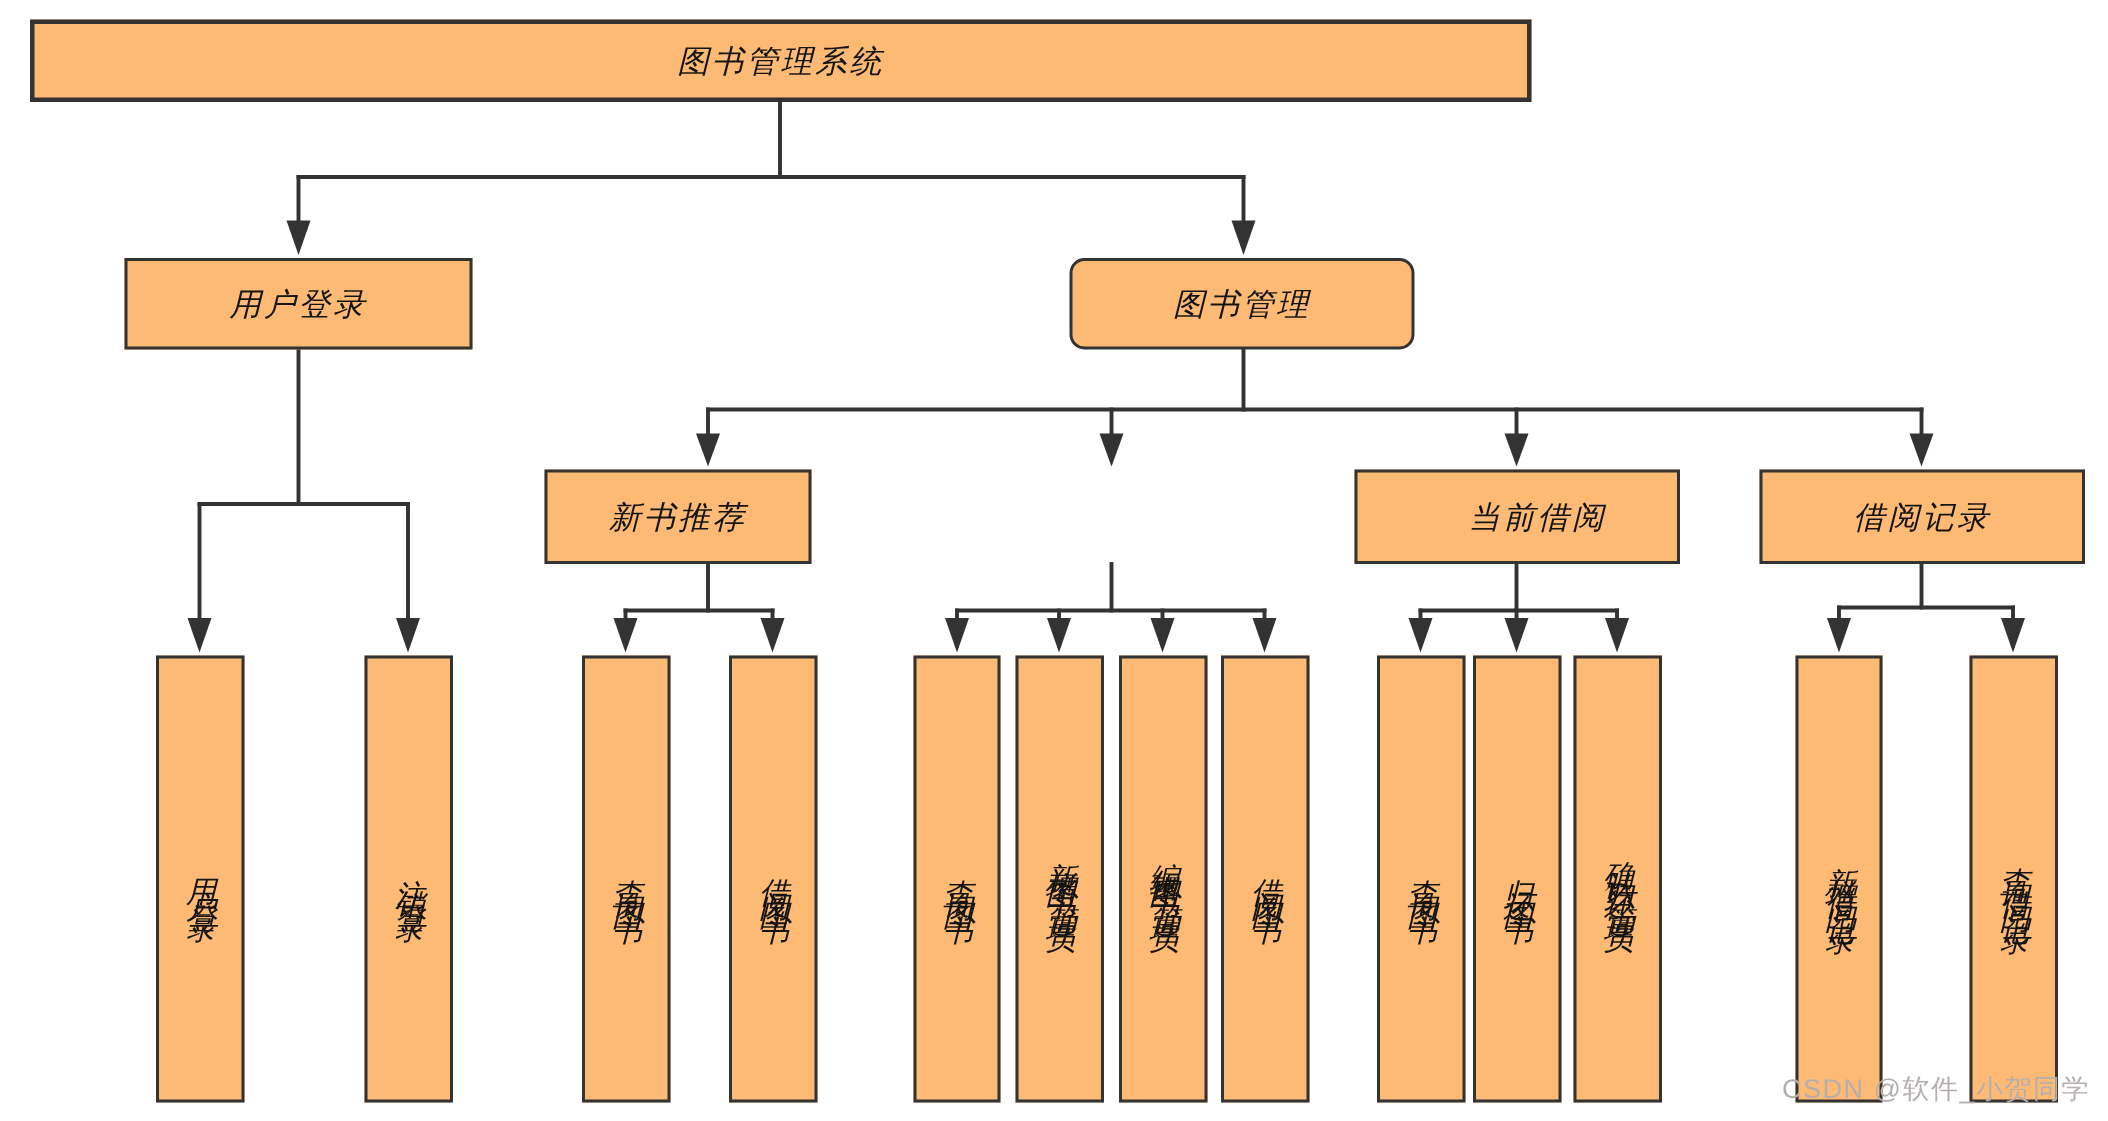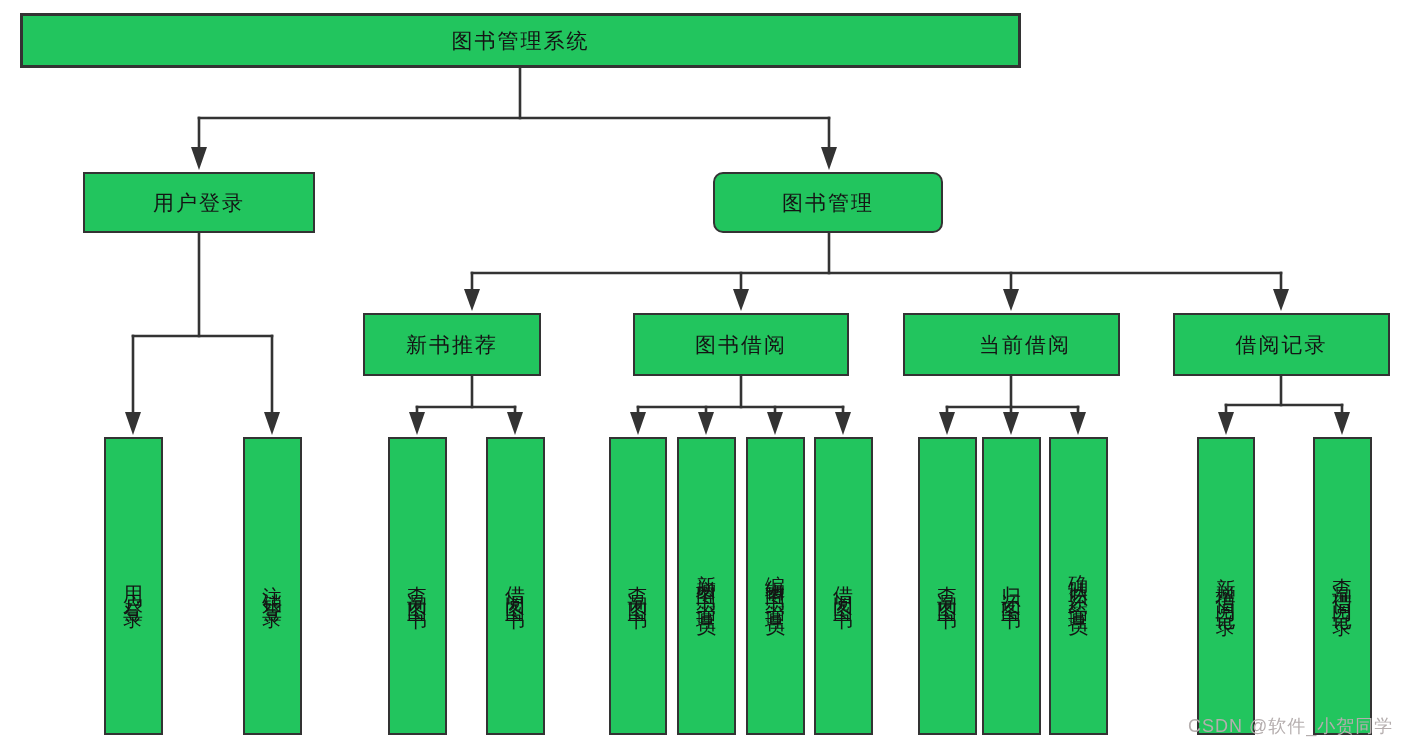--- a/index.html
+++ b/index.html
@@ -23,27 +23,28 @@
     fill: none;
     stroke-linecap: square;
   }
   .connectors path.arrow {
     fill: #333333;
     stroke: none;
   }
   .box {
     position: absolute;
     box-sizing: border-box;
-    background: #22c55e;
+    background: #fdba74;
     border: 2.5px solid #333333;
     display: flex;
     align-items: center;
     justify-content: center;
     color: #141414;
     z-index: 1;
+    font-style: italic;
   }
   .box.root { border-width: 3px; }
   .h-label {
     font-size: 21px;
     letter-spacing: 2px;
     white-space: nowrap;
   }
   .v-label {
     writing-mode: vertical-rl;
     text-orientation: mixed;
@@ -151,23 +152,20 @@
   <div class="box" style="left:83px; top:172px; width:232px; height:61px;">
     <span class="h-label">用户登录</span>
   </div>
   <div class="box" style="left:713px; top:172px; width:230px; height:61px;border-radius:10px;">
     <span class="h-label">图书管理</span>
   </div>
 
   <div class="box" style="left:363px; top:313px; width:178px; height:63px;">
     <span class="h-label">新书推荐</span>
   </div>
-  <div class="box" style="left:633px; top:313px; width:216px; height:63px;">
-    <span class="h-label">图书借阅</span>
-  </div>
   <div class="box" style="left:903px; top:313px; width:217px; height:63px;padding-left:27px;">
     <span class="h-label">当前借阅</span>
   </div>
   <div class="box" style="left:1173px; top:313px; width:217px; height:63px;">
     <span class="h-label">借阅记录</span>
   </div>
 
   <div class="box" style="left:104px; top:437px; width:59px; height:298px;">
     <span class="v-label">用户登录</span>
   </div>

